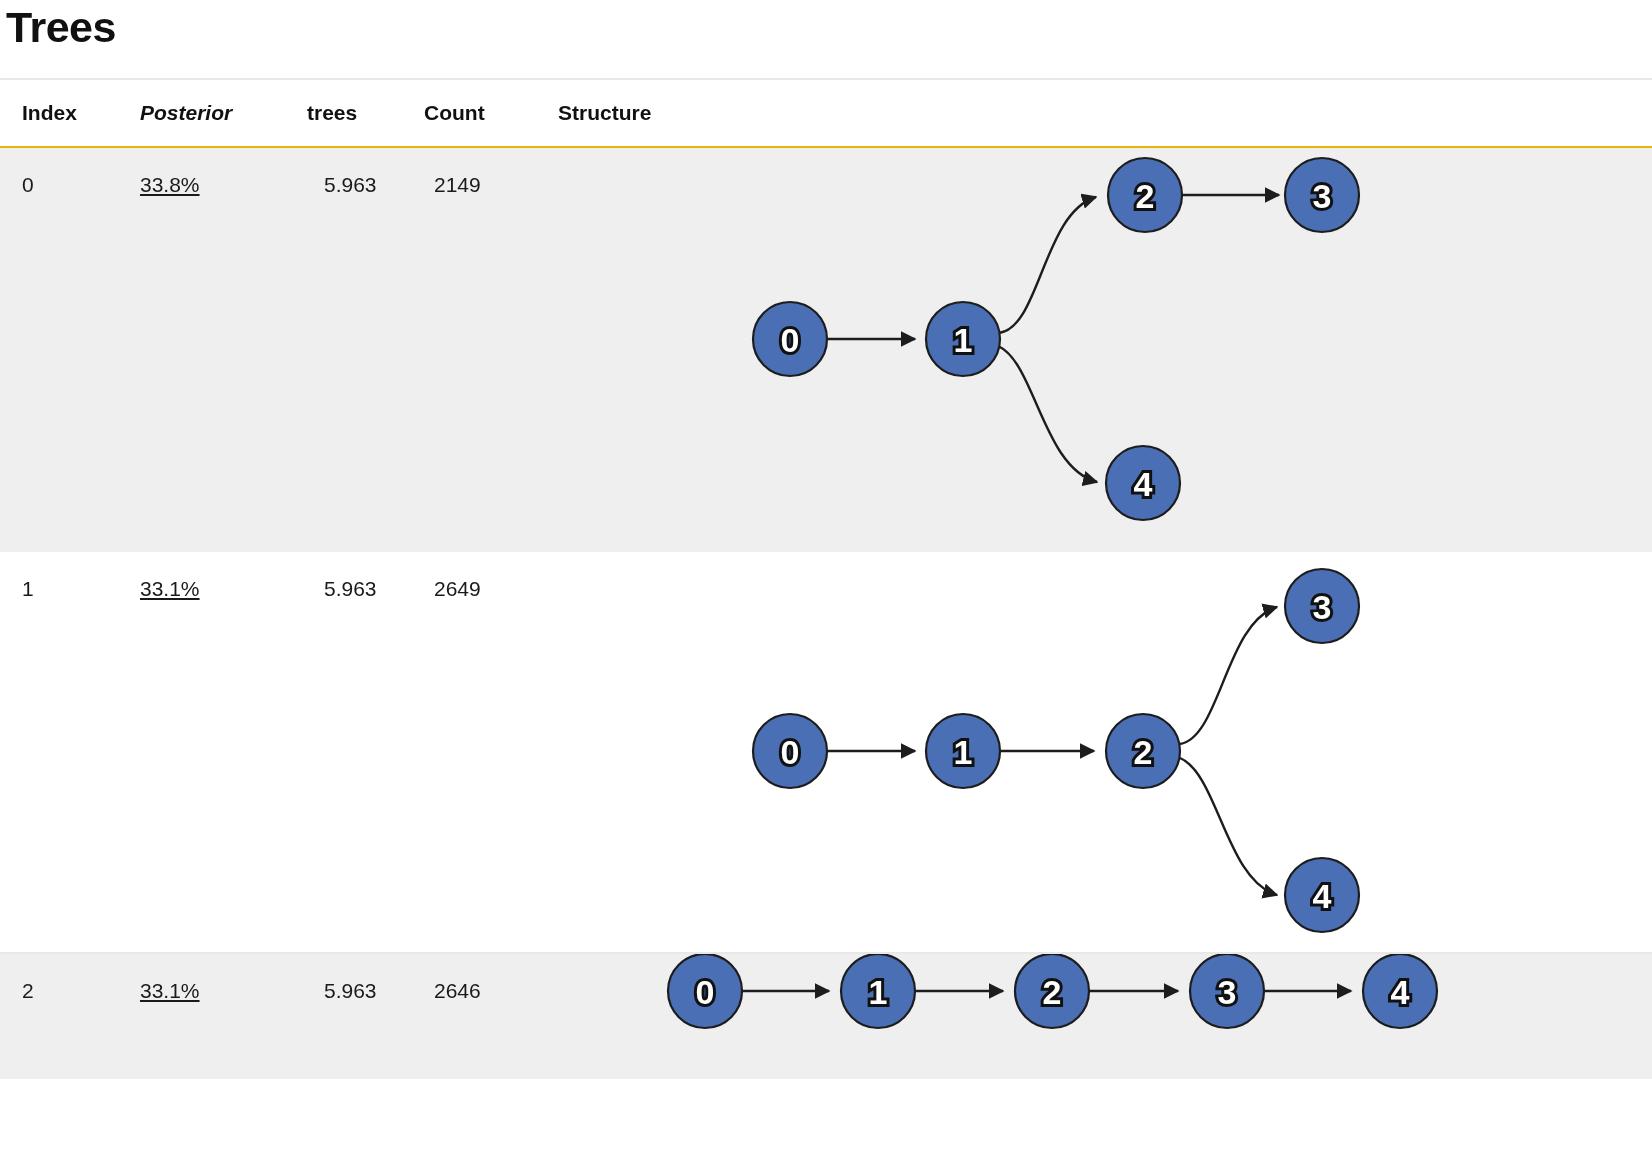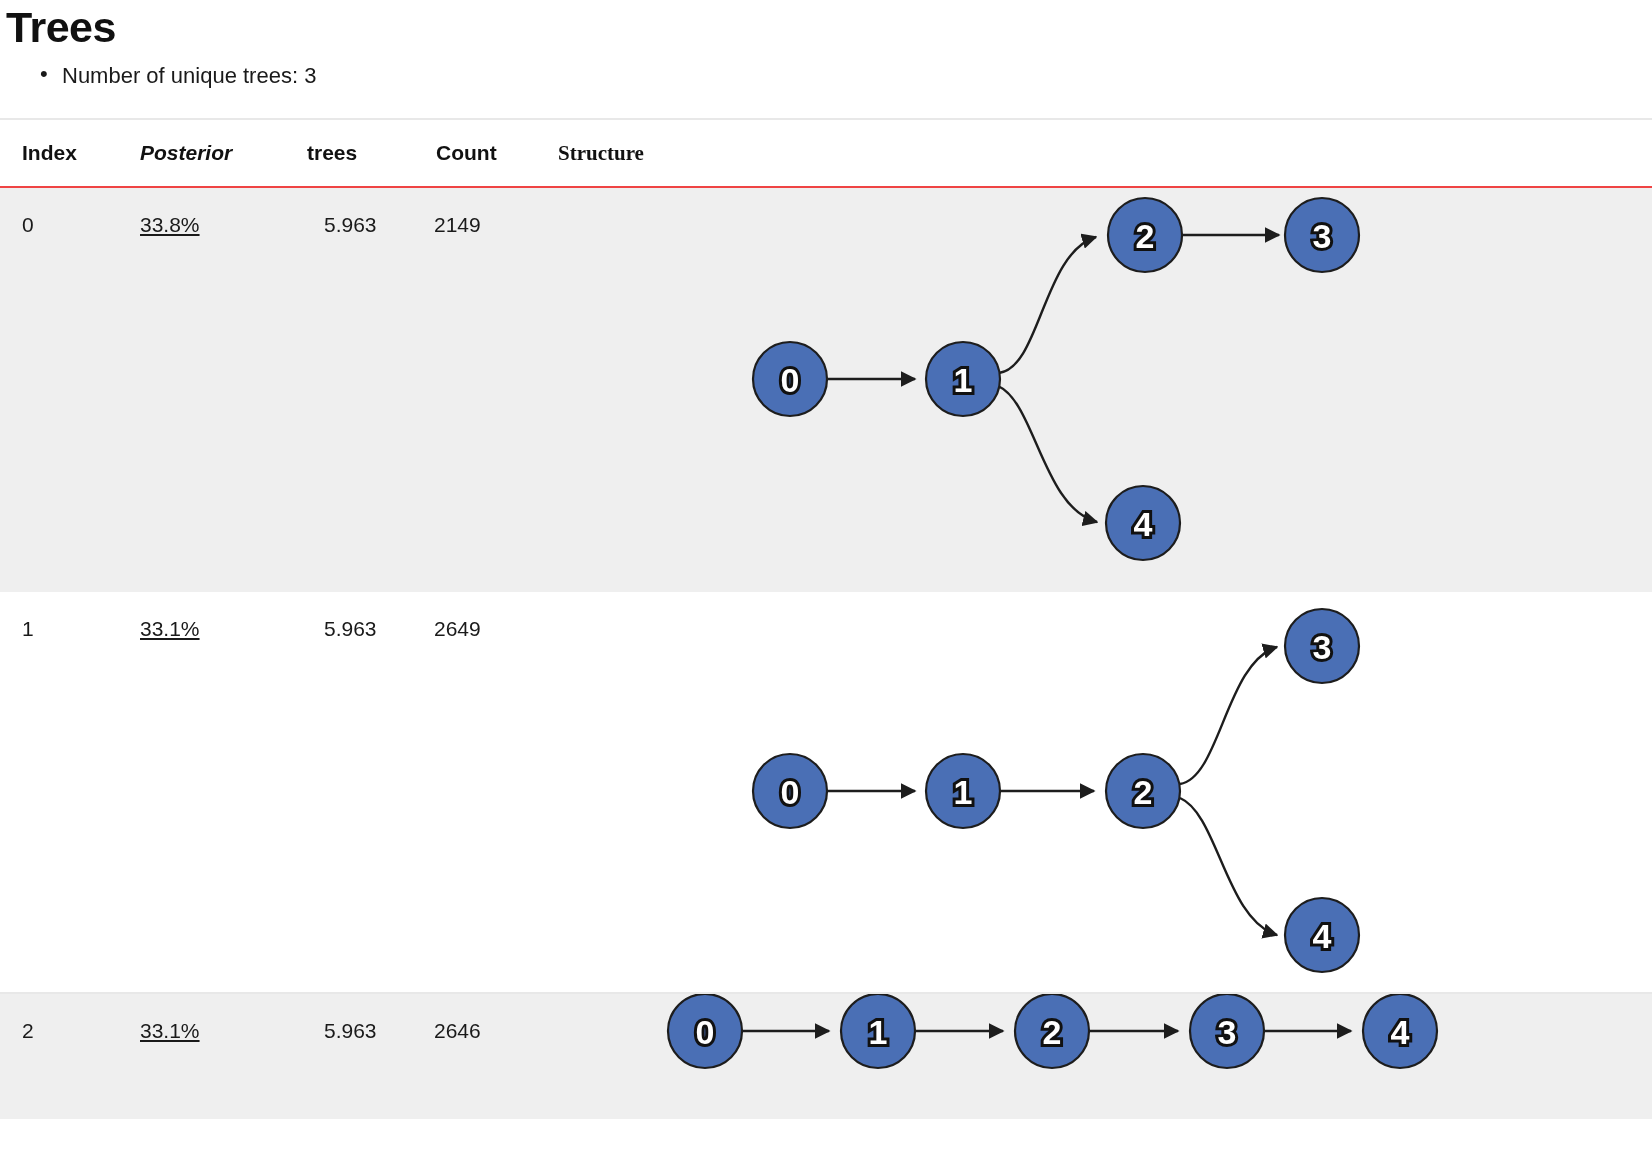--- a/index.html
+++ b/index.html
@@ -82,36 +82,36 @@
     width: 1652px;
     height: 100%;
     pointer-events: none;
   }
 
   .header-strip {
     position: relative;
     width: 1652px;
     height: 70px;
     border-top: 2px solid #e8e8e8;
-    border-bottom: 2px solid #ef4444;
+    border-bottom: 2px solid #eab308;
     box-sizing: border-box;
   }
   .hcell {
     position: absolute;
     top: 21px;
     font-size: 21px;
     font-weight: bold;
     color: #111111;
     white-space: nowrap;
   }
   .hcell.c-index     { left: 22px; }
   .hcell.c-posterior { left: 140px; font-style: italic; }
   .hcell.c-nlglh     { left: 307px; }
-  .hcell.c-count     { left: 436px; }
-  .hcell.c-structure { left: 558px; font-family: Liberation Serif, serif; }
+  .hcell.c-count     { left: 424px; }
+  .hcell.c-structure { left: 558px; }
 
   .graph-svg { display: block; }
 
   .node-circle {
     fill: #4a6fb5;
     stroke: #1d1d1d;
     stroke-width: 2.2;
   }
   .node-label-halo {
     font-family: "Liberation Sans", sans-serif;
@@ -130,23 +130,20 @@
     stroke-width: 2.4;
   }
 </style>
 </head>
 <body>
 
 <div class="page">
 
   <h1 class="title">Trees</h1>
 
-  <ul class="bullet-list">
-    <li>Number of unique trees: 3</li>
-  </ul>
 
   <div class="header-strip" style="margin-top:29px;">
     <span class="hcell c-index">Index</span>
     <span class="hcell c-posterior">Posterior</span>
     <span class="hcell c-nlglh">trees</span>
     <span class="hcell c-count">Count</span>
     <span class="hcell c-structure">Structure</span>
   </div>
 
   <div class="row striped" style="height:404px;">

